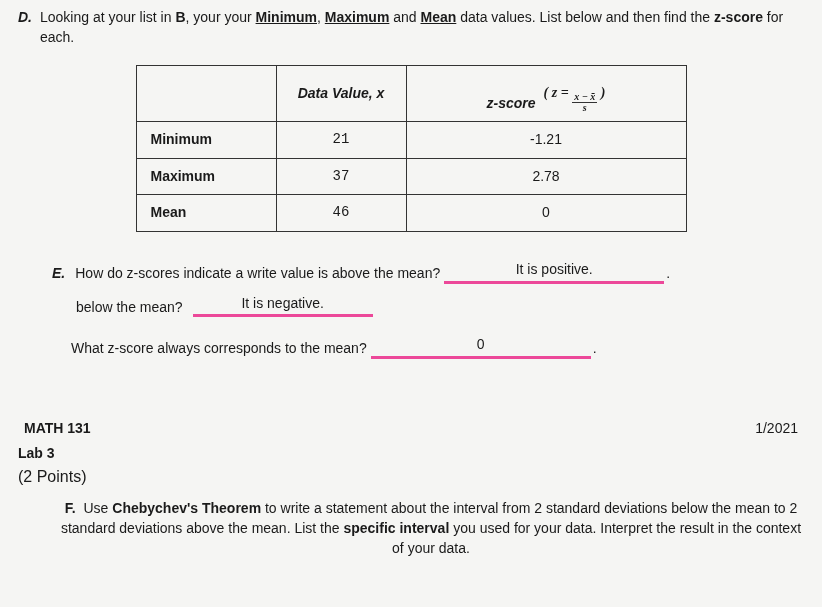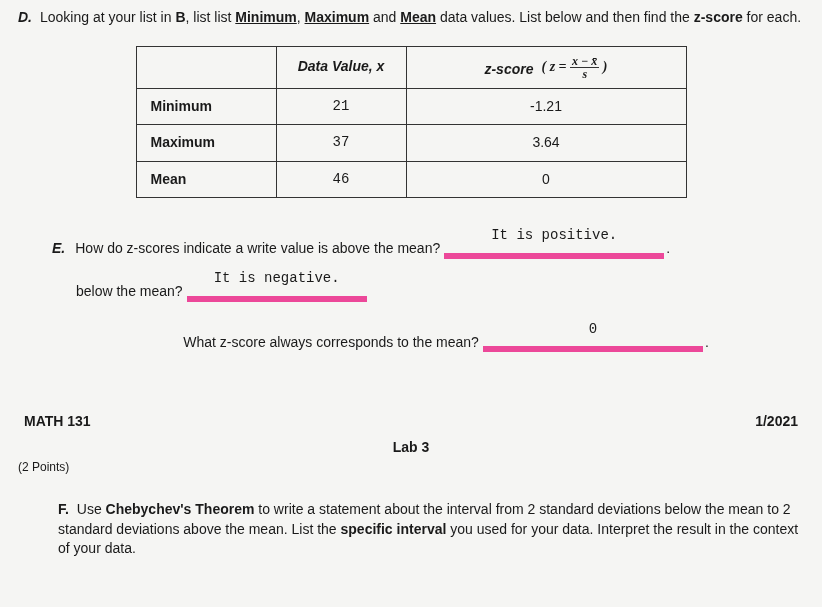--- a/index.html
+++ b/index.html
@@ -22,49 +22,49 @@
     .bold { font-weight: bold; }
     .table-wrap { display: flex; justify-content: center; margin: 18px 0 28px; align-items: flex-end; }
     table { border-collapse: collapse; }
     th, td { border: 1.5px solid #333; padding: 8px 14px; text-align: center; }
     th.rowhead { text-align: left; font-weight: bold; width: 140px; }
     td.val { width: 130px; font-family: Liberation Mono, monospace; }
     td.zcol, th.zcol { width: 280px; }
     th.header { font-weight: bold; font-style: italic; }
     .zhead-inner { display: inline-flex; align-items: flex-end; gap: 8px; justify-content: center; }
     .formula { font-family: 'Times New Roman', serif; white-space: nowrap; }
-    .frac { display: inline-block; vertical-align: middle; text-align: center; line-height: 1; font-size: 12px; }
+    .frac { display: inline-block; vertical-align: middle; text-align: center; line-height: 1; font-size: 10px; margin-top: 18px; }
     .frac .num { display: block; border-bottom: 1px solid #333; padding: 0 2px; }
     .frac .den { display: block; padding: 0 2px; }
 
     .section-e { margin-left: 34px; margin-bottom: 60px; }
     .e-row { display: flex; align-items: flex-end; flex-wrap: wrap; }
     .e-letter { font-weight: bold; font-style: italic; margin-right: 10px; }
-    .blank { border-bottom: 6px solid #ec4899; display: inline-block; min-width: 180px; text-align: center; padding: 0 6px 7px; margin-left: 4px; font-family: Liberation Mono, monospace; }
+    .blank { border-bottom: 3px solid #ec4899; display: inline-block; min-width: 180px; text-align: center; padding: 0 6px 1px; margin-left: 4px; }
     .blank-long { min-width: 220px; }
-    .e-line2 { margin-top: 10px; margin-left: 24px; }
-    .e-line3 { margin-top: 18px; margin-left: 36px; justify-content: center; }
+    .e-line2 { margin-top: 10px; margin-left: 24px; gap: 6px; }
+    .e-line3 { margin-top: 18px; margin-left: 19px; }
     .period { margin-left: 2px; }
 
     .footer-row { display: flex; justify-content: space-between; margin-top: 20px; padding: 0 6px; }
     .footer-left { font-weight: bold; }
-    .footer-right { font-weight: bold; }
-    .lab { font-weight: bold; margin-top: 6px; text-align: center; }
-    .points { font-size: 12px; margin-top: 2px; margin-bottom: 24px; }
-    .section-f { margin-left: 40px; margin-right: 0; }
+    .footer-right { font-weight: normal; }
+    .lab { font-weight: bold; margin-top: 6px; }
+    .points { font-size: 16px; margin-top: 2px; margin-bottom: 11px; }
+    .section-f { margin-left: 40px; margin-right: 0; text-align: center; }
     .f-letter { font-weight: bold; margin-right: 4px; }
   </style>
 </head>
 <body>
 
 <div class="section-d">
   <div class="d-line">
     <span class="item-letter">D.</span>
     <span class="d-text">
-      <span>Looking at your list in </span><span class="bold">B</span><span>, list list </span><span class="underlined">Minimum</span><span>, </span><span class="underlined">Maximum</span><span> and </span><span class="underlined">Mean</span><span> data values. List below and then find the </span><span class="bold">z-score</span><span> for each.</span>
+      <span>Looking at your list in </span><span class="bold">B</span><span>, your your </span><span class="underlined">Minimum</span><span>, </span><span class="underlined">Maximum</span><span> and </span><span class="underlined">Mean</span><span> data values. List below and then find the </span><span class="bold">z-score</span><span> for each.</span>
     </span>
   </div>
 
   <div class="table-wrap">
     <table>
       <tbody>
           <tr>
         <th class="rowhead"></th>
         <th class="header val">Data Value, x</th>
         <th class="header zcol">
@@ -82,21 +82,21 @@
         </th>
       </tr>
       <tr>
         <th class="rowhead">Minimum</th>
         <td class="val">21</td>
         <td class="zcol">-1.21</td>
       </tr>
       <tr>
         <th class="rowhead">Maximum</th>
         <td class="val">37</td>
-        <td class="zcol">3.64</td>
+        <td class="zcol">2.78</td>
       </tr>
       <tr>
         <th class="rowhead">Mean</th>
         <td class="val">46</td>
         <td class="zcol">0</td>
       </tr>
     </tbody>
       </table>
   </div>
 </div>

